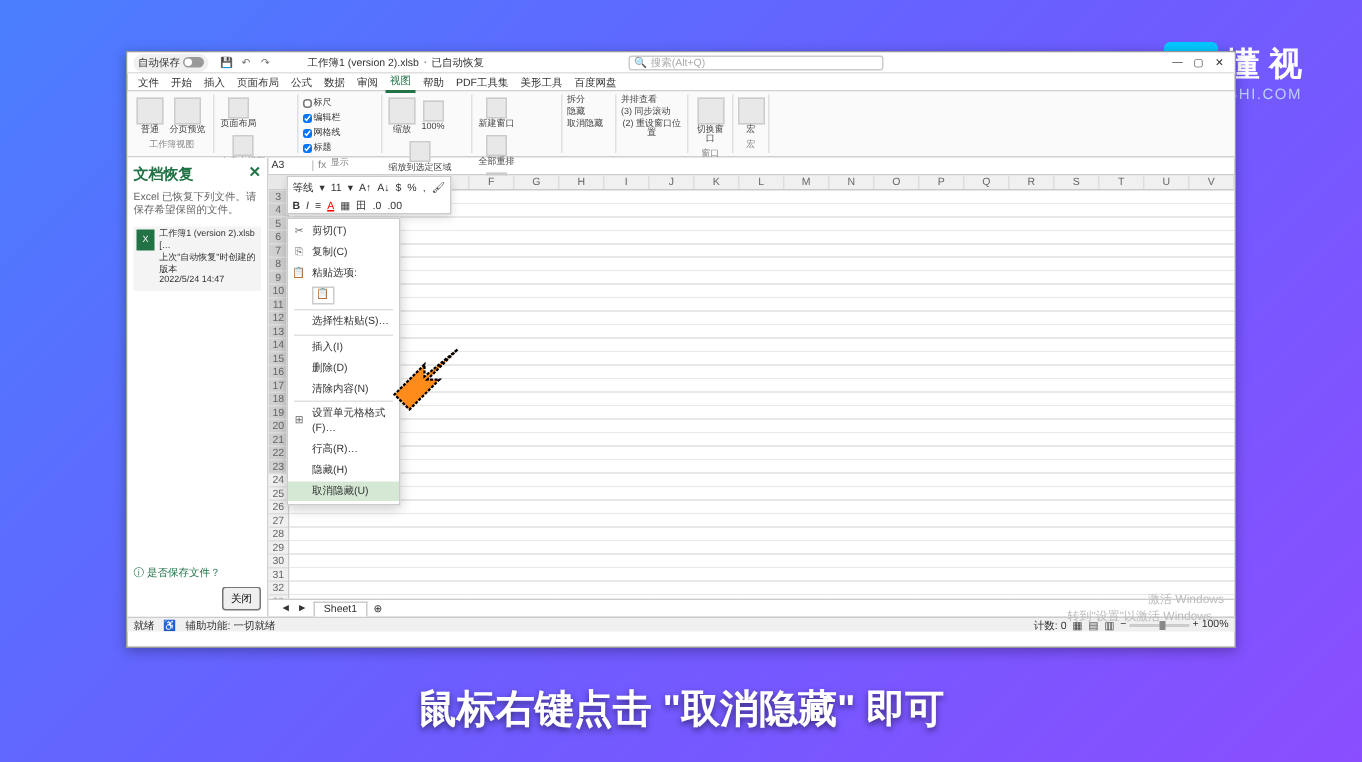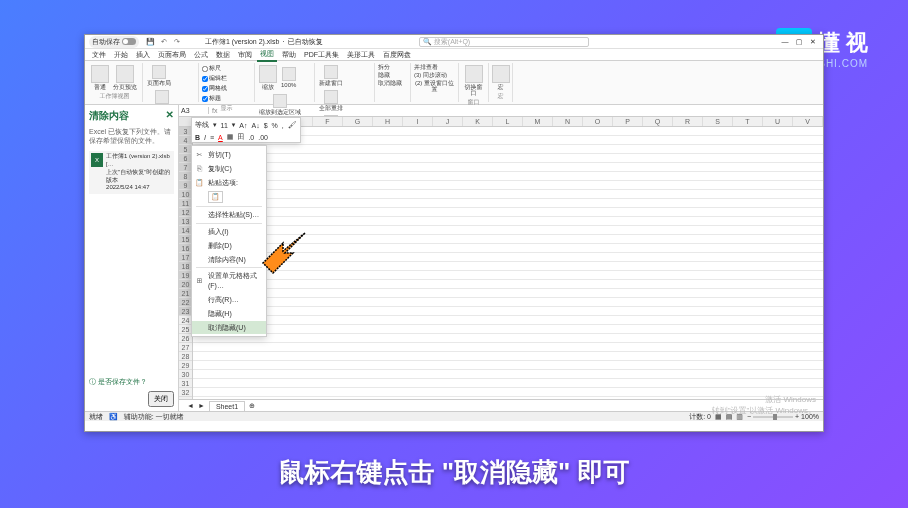--- a/index.html
+++ b/index.html
@@ -234,21 +234,21 @@
             <div class="rbtn-txt">宏</div>
           </div>
         </div>
       <div class="rgroup-label">宏</div>
     </div>
   </div>
 
   <div class="content">
     <div class="sidebar">
       <div class="side-title">
-          <span>清除内容</span>
+          <span>文档恢复</span>
           <span>✕</span>
         </div>
       <div class="side-msg">Excel 已恢复下列文件。请保存希望保留的文件。</div>
       <div class="side-file">
         <div class="side-file-ico">X</div>
         <div class="side-file-info">
           <div>工作簿1 (version 2).xlsb […</div>
           <div>上次"自动恢复"时创建的版本</div>
           <div>2022/5/24 14:47</div>
         </div>

